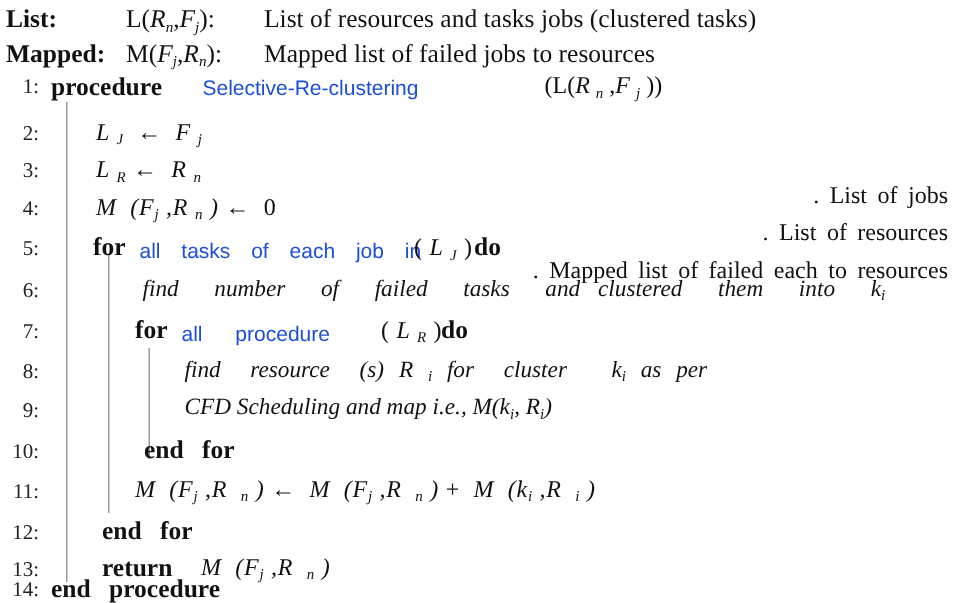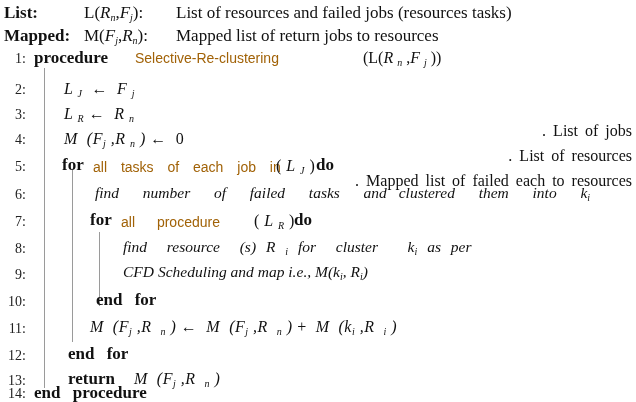--- a/index.html
+++ b/index.html
@@ -29,21 +29,21 @@
       text-align: right;
       width: 26px;
     }
     .kw {
       font-weight: bold;
       font-size: 17px;
     }
     .sans {
       font-family: "Liberation Sans", "DejaVu Sans", sans-serif;
       font-size: 14px;
-      color: #a16207;
+      color: #1d4ed8;
     }
     .math {
       font-style: italic;
       font-size: 16px;
       letter-spacing: 0.5px;
     }
     .plain {
       font-size: 16px;
     }
     .comment {
@@ -62,25 +62,25 @@
       width: 1px;
       background: #9a9a9a;
     }
   </style>
 </head>
 <body>
 
 <div>
   <div class="abs hdr-label" style="left:4px; top:3px;">List:</div>
   <div class="abs hdr-sig" style="left:84px; top:3px;">L(<i>R<sub>n</sub></i>,<i>F<sub>j</sub></i>):</div>
-  <div class="abs hdr-desc" style="left:176px; top:3px;">List of resources and failed jobs (resources tasks)</div>
+  <div class="abs hdr-desc" style="left:176px; top:3px;">List of resources and tasks jobs (clustered tasks)</div>
 
   <div class="abs hdr-label" style="left:4px; top:26px;">Mapped:</div>
   <div class="abs hdr-sig" style="left:84px; top:26px;">M(<i>F<sub>j</sub></i>,<i>R<sub>n</sub></i>):</div>
-  <div class="abs hdr-desc" style="left:176px; top:26px;">Mapped list of return jobs to resources</div>
+  <div class="abs hdr-desc" style="left:176px; top:26px;">Mapped list of failed jobs to resources</div>
 </div>
 
 <div class="guide" style="left:44px; top:68px; height:320px;"></div>
 <div class="guide" style="left:72px; top:170px; height:172px;"></div>
 <div class="guide" style="left:99px; top:232px; height:74px;"></div>
 
 <div>
 
   <div class="abs ln" style="left:0px; top:51px;">1:</div>
   <div class="abs kw" style="left:34px; top:48px;">procedure</div>

